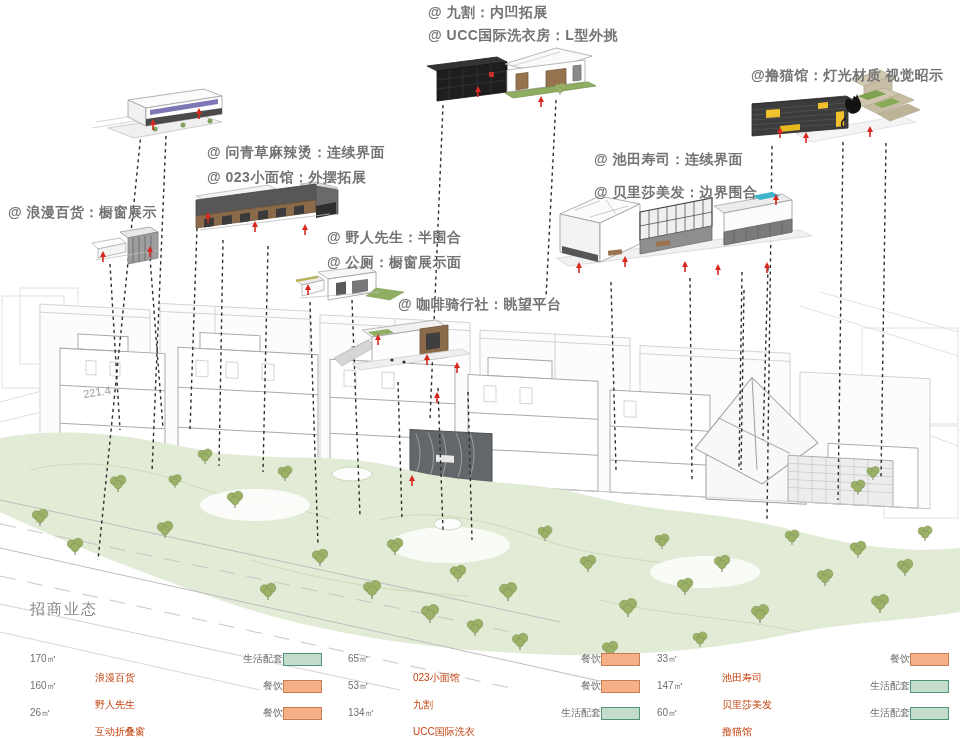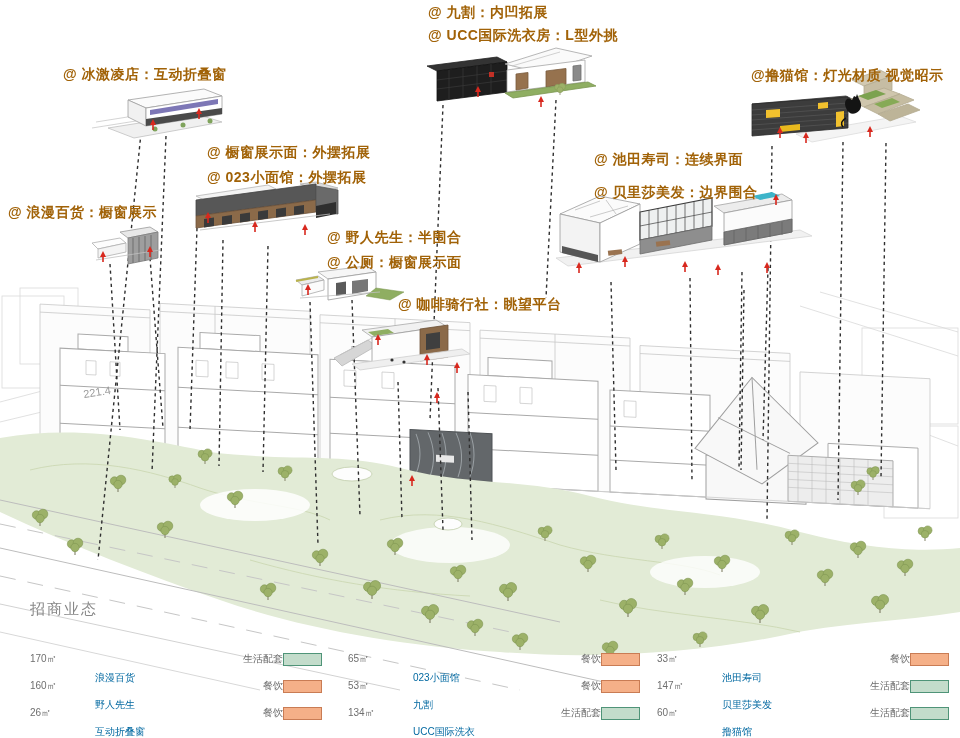--- a/index.html
+++ b/index.html
@@ -1,25 +1,25 @@
 <!DOCTYPE html>
 <html><head>
 <meta charset="utf-8">
 <style>
   html,body{margin:0;padding:0;background:#ffffff;}
   .canvas{position:relative;width:960px;height:738px;background:#ffffff;overflow:hidden;
           font-family:"Liberation Sans","DejaVu Sans",sans-serif;}
   .scene{position:absolute;left:0;top:0;}
-  .callout{position:absolute;font-size:14px;font-weight:600;color:#a16207;
+  .callout{position:absolute;font-size:14px;font-weight:600;color:#737373;
            white-space:nowrap;letter-spacing:.5px;}
   .legend-title{position:absolute;left:30px;top:600px;font-size:15px;color:#888888;letter-spacing:2px;}
   .lrow{position:absolute;display:grid;grid-template-columns:65px 103px 85px 40px;
         align-items:center;height:20px;font-size:10px;}
   .lrow .area{color:#6f6f6f;}
-  .lrow .name{color:#0369a1;margin-top:38px;}
+  .lrow .name{color:#c2410c;margin-top:38px;}
   .lrow .cat{color:#6f6f6f;text-align:right;}
   .sw{width:37px;height:11px;border:1.5px solid #999;}
   .sw[data-type="food"]{background:#f5b088;border-color:#c97c54;}
   .sw[data-type="life"]{background:#c3dccb;border-color:#4f9478;}
 </style>
 </head>
 <body>
 
 <div class="canvas">
 
@@ -406,23 +406,22 @@
         <use href="#rarrow" transform="translate(780,129)"></use>
     <use href="#rarrow" transform="translate(806,134)"></use>
         <use href="#rarrow" transform="translate(870,128)"></use>
     <use href="#rarrow" transform="translate(776,196)"></use>
         <use href="#rarrow" transform="translate(412,477)"></use>
   </g>
 
   <text x="84" y="398" font-size="11" fill="#9a9a9a" transform="rotate(-9 84 398)">221.4</text>
 </svg>
 
-<div class="callout" style="left:63px;top:66px">@ 冰激凌店：互动折叠窗</div>
 <div class="callout" style="left:8px;top:204px">@ 浪漫百货：橱窗展示</div>
-<div class="callout" style="left:207px;top:144px">@ 橱窗展示面：外摆拓展</div>
+<div class="callout" style="left:207px;top:144px">@ 问青草麻辣烫：连续界面</div>
 <div class="callout" style="left:207px;top:169px">@ 023小面馆：外摆拓展</div>
 <div class="callout" style="left:428px;top:4px">@ 九割：内凹拓展</div>
 <div class="callout" style="left:428px;top:27px">@ UCC国际洗衣房：L型外挑</div>
 <div class="callout" style="left:751px;top:67px">@撸猫馆：灯光材质 视觉昭示</div>
 <div class="callout" style="left:594px;top:151px">@ 池田寿司：连续界面</div>
 <div class="callout" style="left:594px;top:184px">@ 贝里莎美发：边界围合</div>
 <div class="callout" style="left:327px;top:229px">@ 野人先生：半围合</div>
 <div class="callout" style="left:327px;top:254px">@ 公厕：橱窗展示面</div>
 <div class="callout" style="left:398px;top:296px">@ 咖啡骑行社：眺望平台</div>
 

